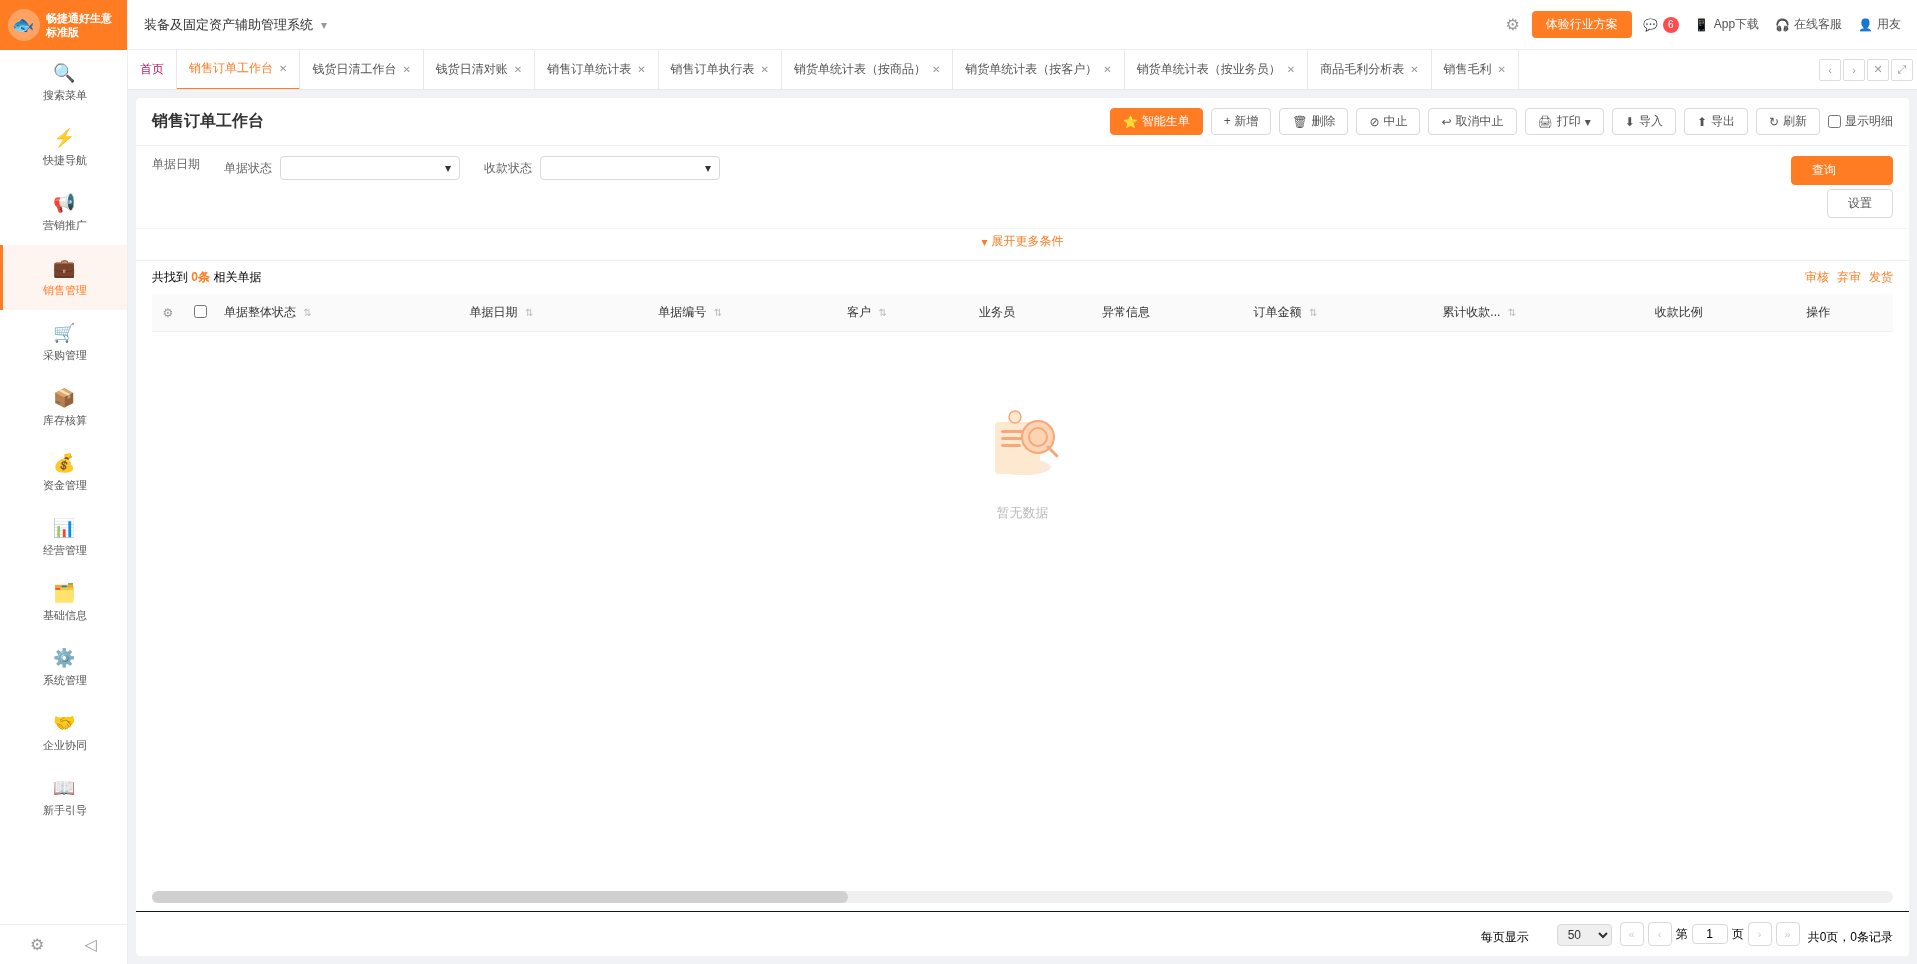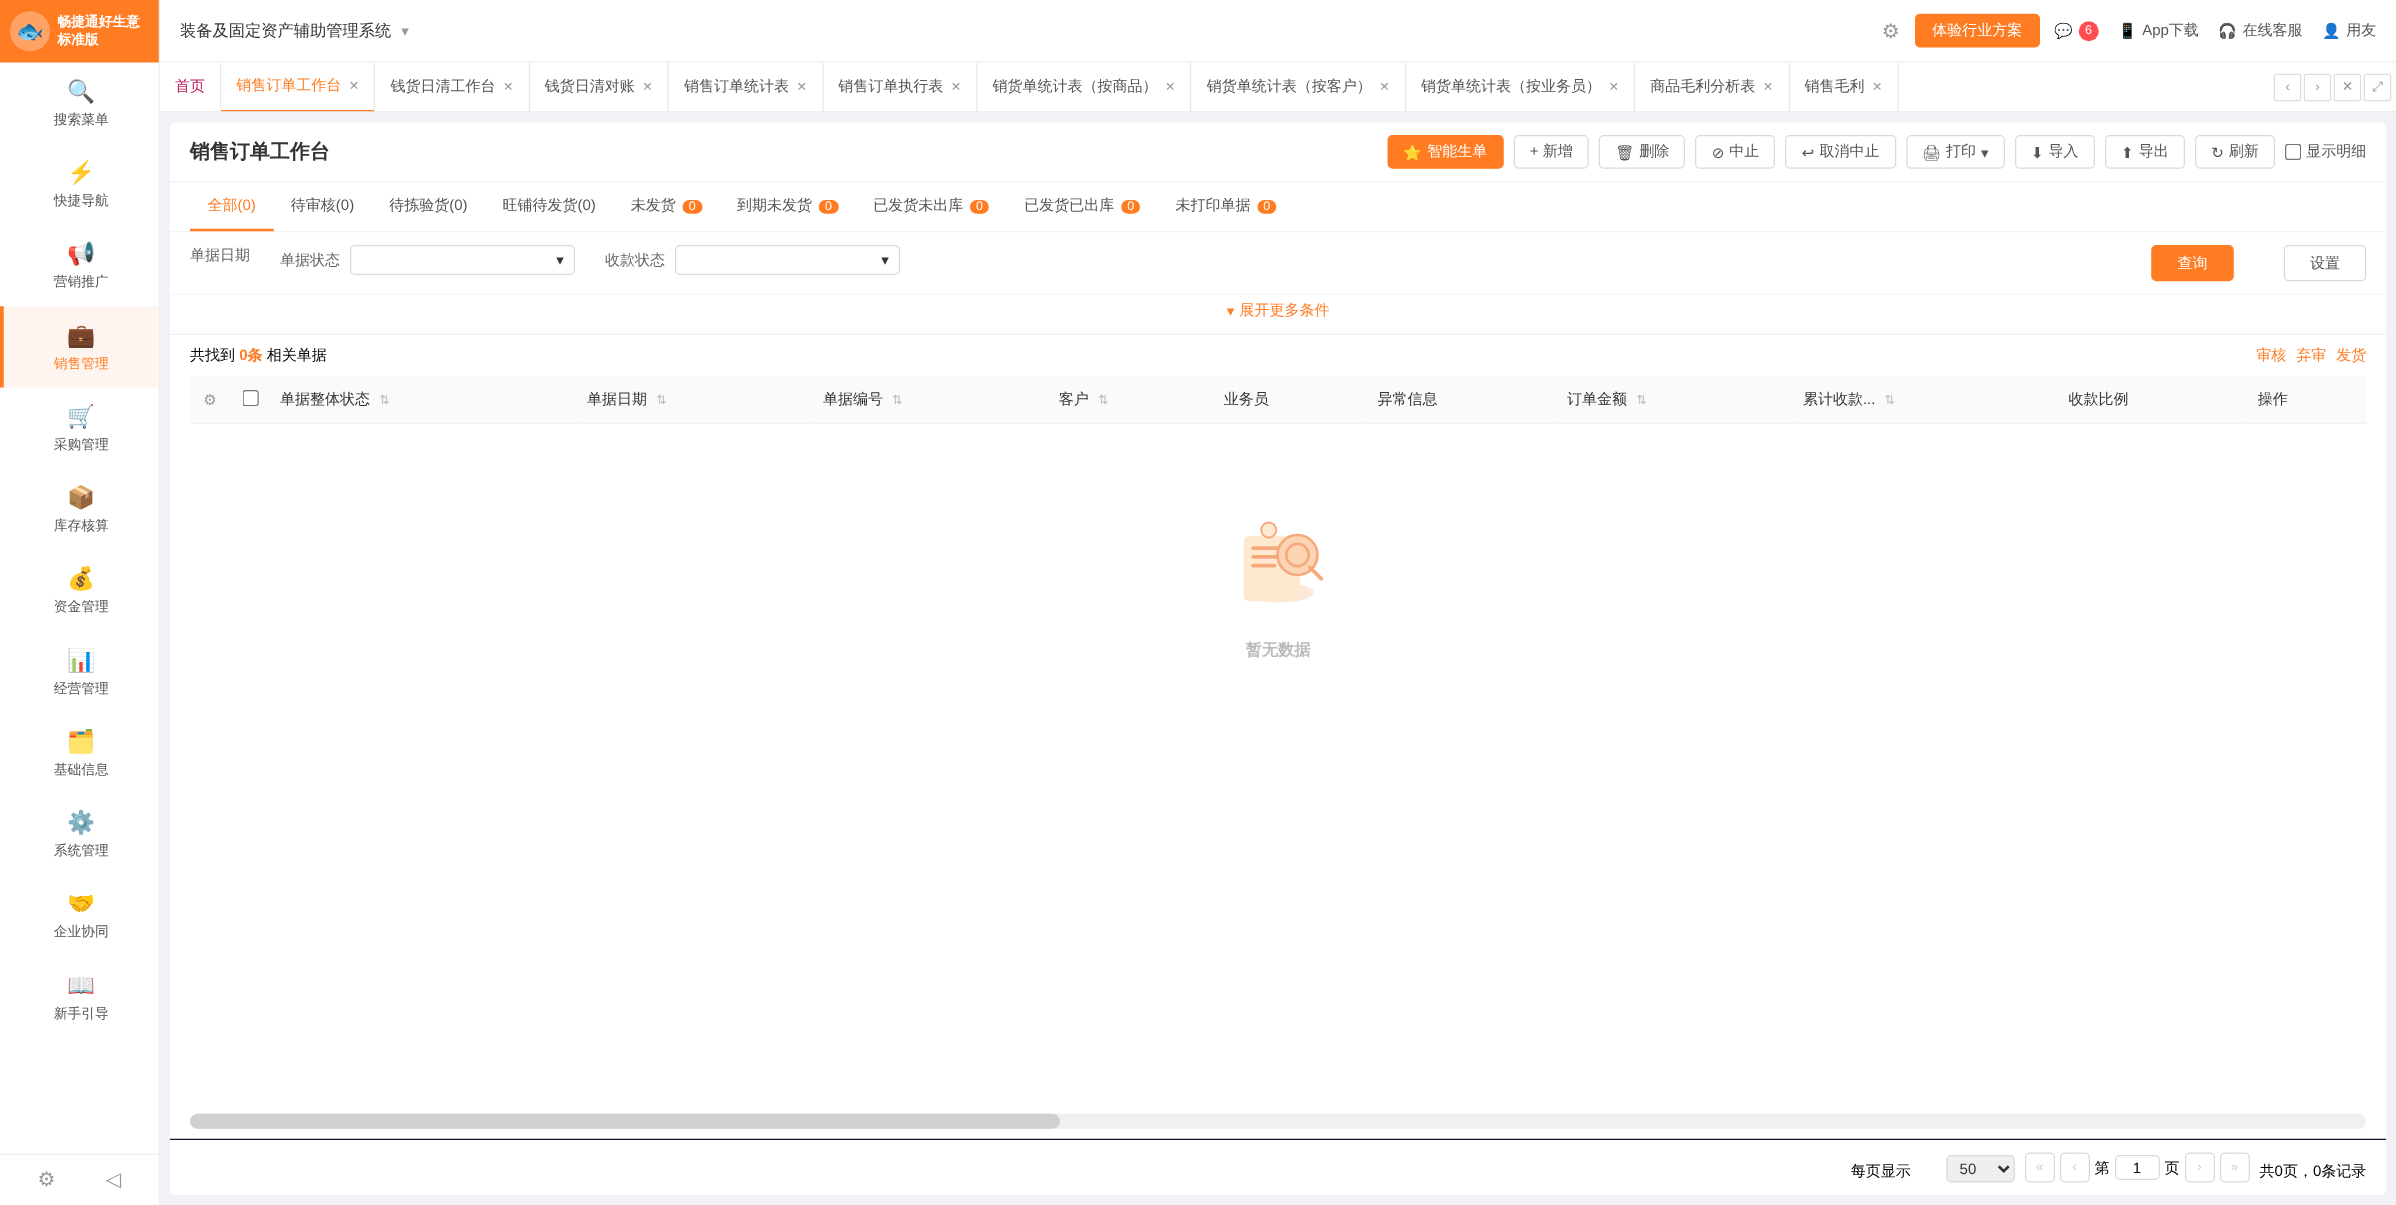--- a/index.html
+++ b/index.html
@@ -84,21 +84,21 @@
     thead tr { background: #fafafa; border-bottom: 1px solid #f0f0f0; }
     thead th { padding: 10px 8px; text-align: left; color: #333; font-weight: 500; white-space: nowrap; border-bottom: 1px solid #f0f0f0; }
     thead th .sort-icon { color: #bbb; font-size: 10px; margin-left: 4px; }
     .checkbox-cell { width: 32px; text-align: center; }
     .settings-cell { width: 32px; text-align: center; color: #999; cursor: pointer; }
 
     
     .empty-state { display: flex; flex-direction: column; align-items: center; justify-content: center; padding: 60px 0; gap: 12px; }
     .empty-icon { width: 100px; height: 100px; position: relative; }
     .empty-icon svg { width: 100%; height: 100%; }
-    .empty-text { color: #bbb; font-size: 13px; font-weight: bold; }
+    .empty-text { color: #bbb; font-size: 13px; }
 
     
     .pagination { display: flex; align-items: flex-end; justify-content: flex-end; padding: 10px 16px; border-top: 1px solid #0f172a; gap: 8px; }
     .page-size-select { border: 1px solid #d9d9d9; border-radius: 4px; padding: 2px 6px; font-size: 12px; color: #333; margin-left: 20px; }
     .page-nav { display: flex; align-items: center; gap: 4px; }
     .page-nav-btn { width: 24px; height: 24px; border: 1px solid #d9d9d9; border-radius: 4px; display: flex; align-items: center; justify-content: center; cursor: pointer; color: #555; font-size: 11px; background: #fff; }
     .page-nav-btn.disabled { color: #ccc; cursor: not-allowed; }
     .page-input { border: 1px solid #d9d9d9; border-radius: 4px; width: 36px; text-align: center; padding: 2px 4px; font-size: 12px; }
 
     
@@ -294,51 +294,40 @@
             <span>↻</span>
             <span>刷新</span>
           </button>
           <label style="display:flex;align-items:center;gap:4px;font-size:12px;color:#555;cursor:pointer;">
             <input type="checkbox" style="">
             <span>显示明细</span>
           </label>
         </div>
       </div>
 
-      <div class="sub-tabs">
-        <div class="sub-tab active">全部(0)</div>
-        <div class="sub-tab">待审核(0)</div>
-        <div class="sub-tab">待拣验货(0)</div>
-        <div class="sub-tab">旺铺待发货(0)</div>
-        <div class="sub-tab">未发货 <span class="sub-tab-badge orange">0</span></div>
-        <div class="sub-tab">到期未发货 <span class="sub-tab-badge orange">0</span></div>
-        <div class="sub-tab">已发货未出库 <span class="sub-tab-badge orange">0</span></div>
-        <div class="sub-tab">已发货已出库 <span class="sub-tab-badge orange">0</span></div>
-        <div class="sub-tab">未打印单据 <span class="sub-tab-badge orange">0</span></div>
-      </div>
 
       <div class="filter-bar">
         <div class="filter-item">
           <span class="filter-label">单据日期</span>
         </div>
         <div class="filter-item">
           <span class="filter-label">单据状态</span>
           <div class="filter-select" style="width:180px;">
             <span></span>
             <span>▾</span>
           </div>
         </div>
         <div class="filter-item">
           <span class="filter-label">收款状态</span>
           <div class="filter-select" style="width:180px;">
             <span></span>
             <span>▾</span>
           </div>
         </div>
-        <div style="display:flex;flex-direction:row;gap:4px;margin-left:auto;">
+        <div style="display:flex;flex-direction:column;gap:4px;margin-left:auto;">
           <button class="btn btn-primary" style="padding:5px 20px;">查询</button>
           <button class="btn" style="padding:5px 20px;margin-left:36px;">设置</button>
         </div>
       </div>
       <div style="display:flex;justify-content:center;border-bottom:1px solid #f0f0f0;padding-bottom:6px;">
         <div class="expand-more">
           <span>▾</span>
           <span>展开更多条件</span>
         </div>
       </div>

